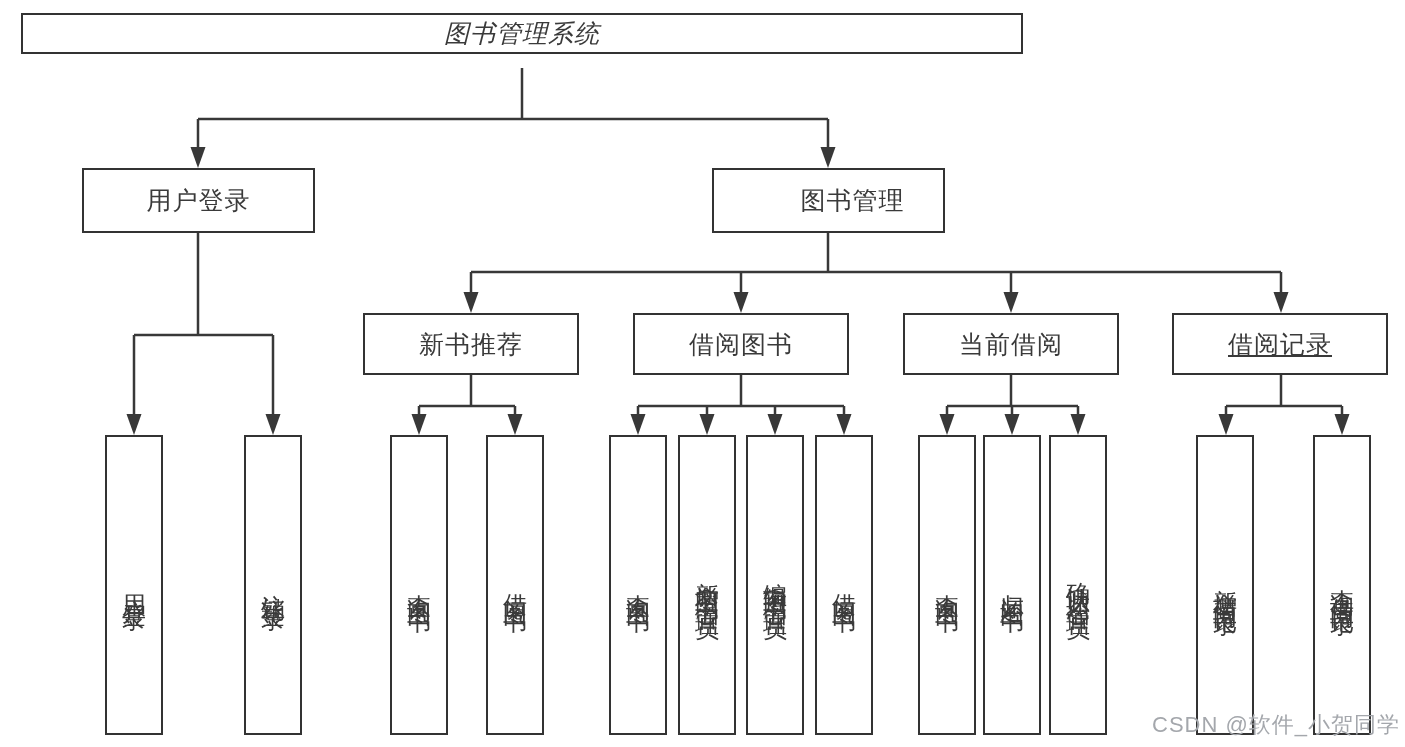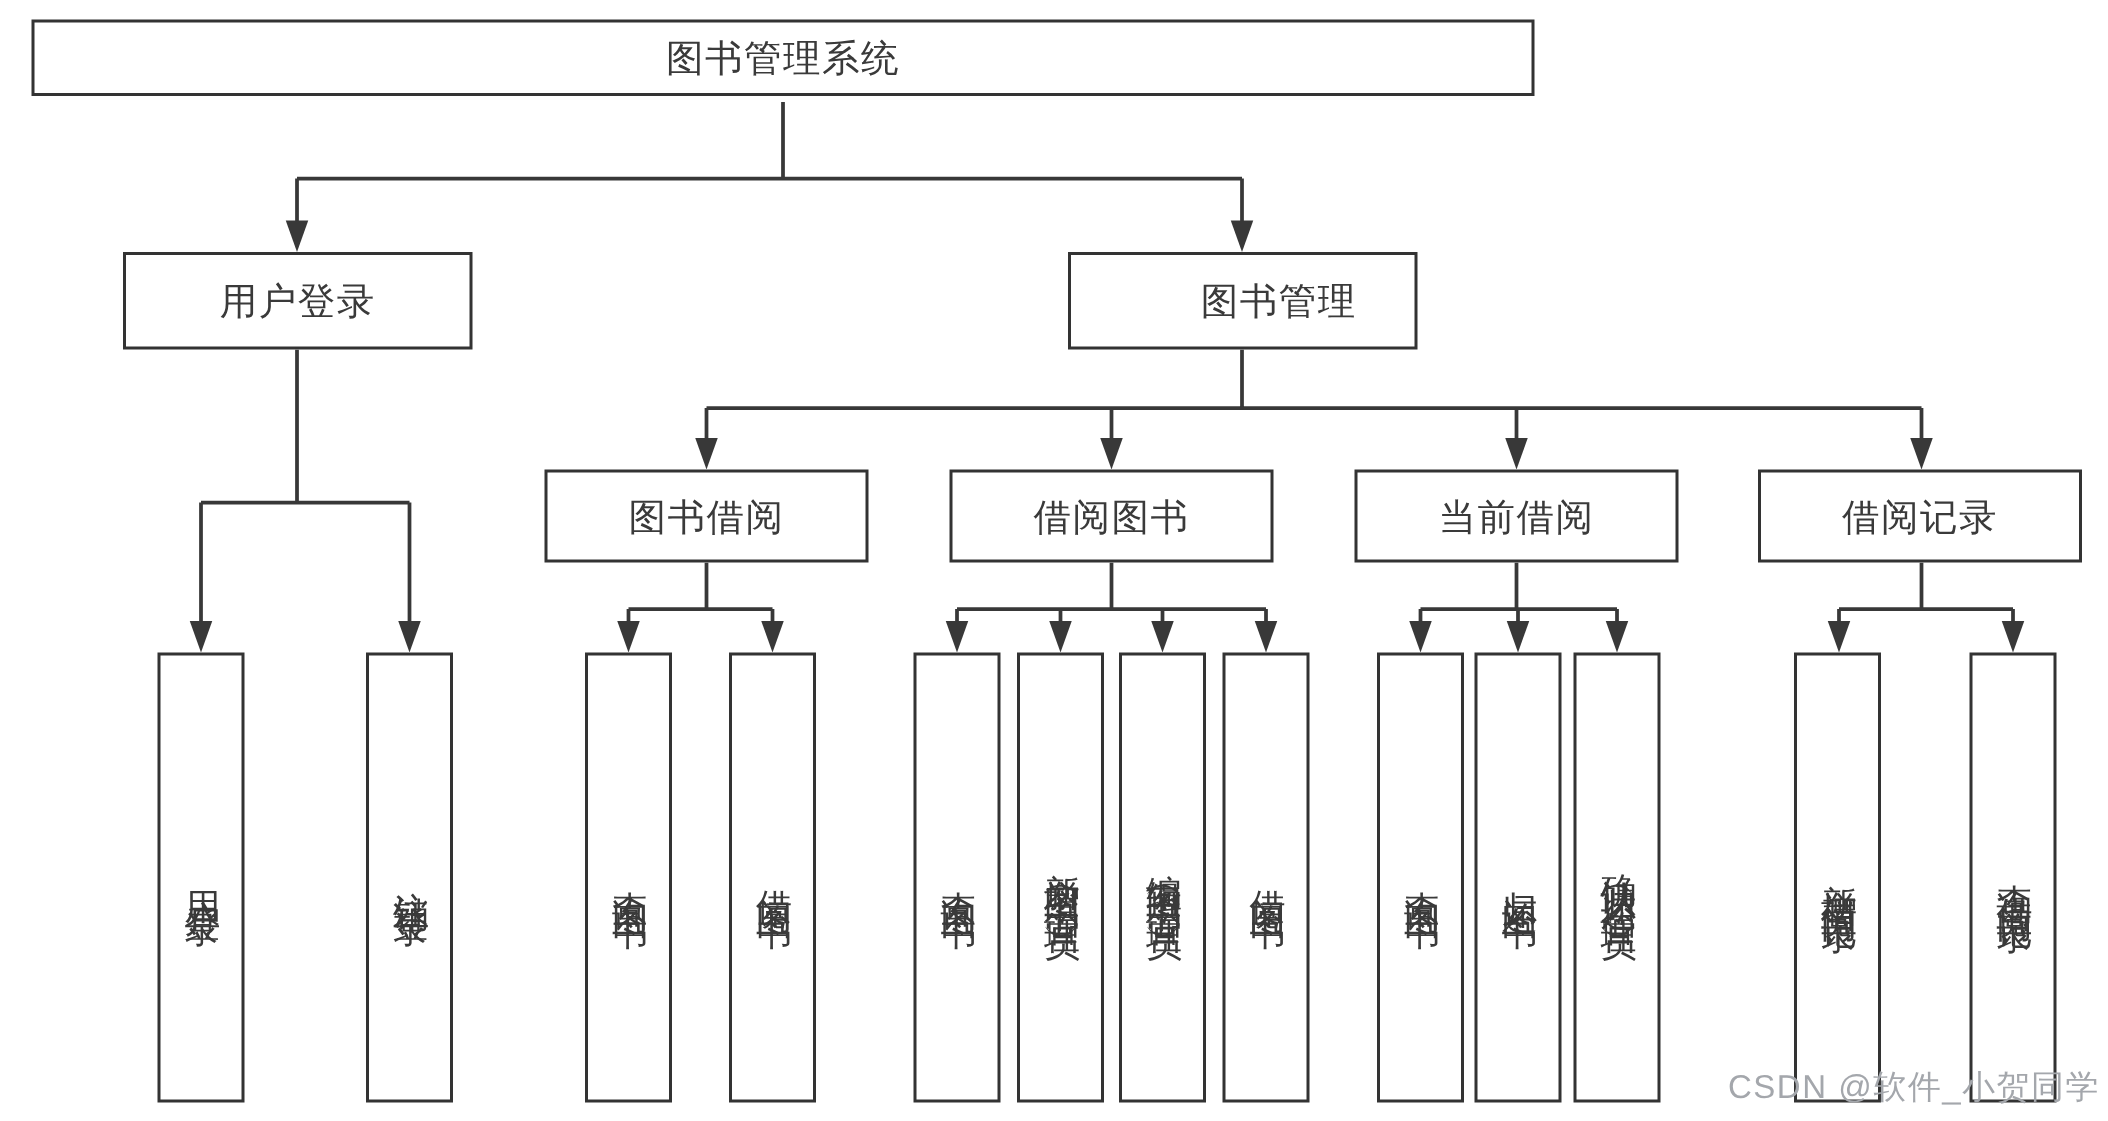--- a/index.html
+++ b/index.html
@@ -37,27 +37,27 @@
     white-space: nowrap;
   }
   .v-box span {
     writing-mode: vertical-rl;
     text-orientation: mixed;
     font-size: 24px;
     letter-spacing: 5px;
     line-height: 1;
   }
   
-  .n-root  { left: 21px;   top: 13px;  width: 1002px; height: 51px; }
+  .n-root  { left: 21px;   top: 13px;  width: 1002px; height: 41px; font-style: italic; }
   .n-l2a   { left: 82px;   top: 168px; width: 233px;  height: 65px; }
   .n-l2b   { left: 712px;  top: 168px; width: 233px;  height: 65px; padding-left: 48px; }
   .n-l3a   { left: 363px;  top: 313px; width: 216px;  height: 62px; }
   .n-l3b   { left: 633px;  top: 313px; width: 216px;  height: 62px; }
   .n-l3c   { left: 903px;  top: 313px; width: 216px;  height: 62px; align-items: center; }
-  .n-l3d   { left: 1172px; top: 313px; width: 216px;  height: 62px; }
+  .n-l3d   { left: 1172px; top: 313px; width: 216px;  height: 62px; text-decoration: underline; }
   .n-v1  { left: 105px;  top: 435px; width: 58px; height: 300px; }
   .n-v2  { left: 244px;  top: 435px; width: 58px; height: 300px; }
   .n-v3  { left: 390px;  top: 435px; width: 58px; height: 300px; }
   .n-v4  { left: 486px;  top: 435px; width: 58px; height: 300px; }
   .n-v5  { left: 609px;  top: 435px; width: 58px; height: 300px; }
   .n-v6  { left: 678px;  top: 435px; width: 58px; height: 300px; }
   .n-v7  { left: 746px;  top: 435px; width: 58px; height: 300px; }
   .n-v8  { left: 815px;  top: 435px; width: 58px; height: 300px; }
   .n-v9  { left: 918px;  top: 435px; width: 58px; height: 300px; }
   .n-v10 { left: 983px;  top: 435px; width: 58px; height: 300px; }
@@ -116,21 +116,21 @@
   </div>
 
   <div class="box h-box n-l2a">
     <span>用户登录</span>
   </div>
   <div class="box h-box n-l2b">
     <span>图书管理</span>
   </div>
 
   <div class="box h-box n-l3a">
-    <span>图书借阅</span>
+    <span>新书推荐</span>
   </div>
   <div class="box h-box n-l3b">
     <span>借阅图书</span>
   </div>
   <div class="box h-box n-l3c">
     <span>当前借阅</span>
   </div>
   <div class="box h-box n-l3d">
     <span>借阅记录</span>
   </div>

